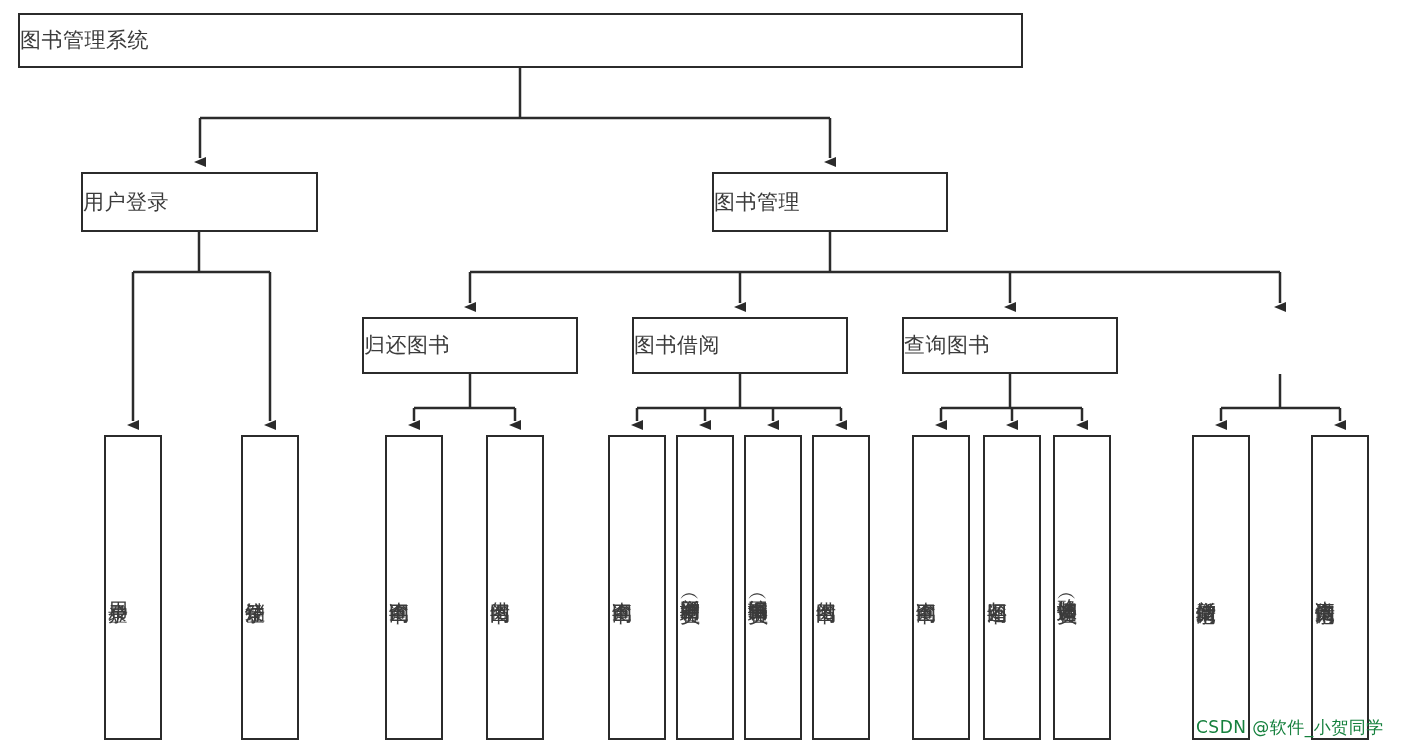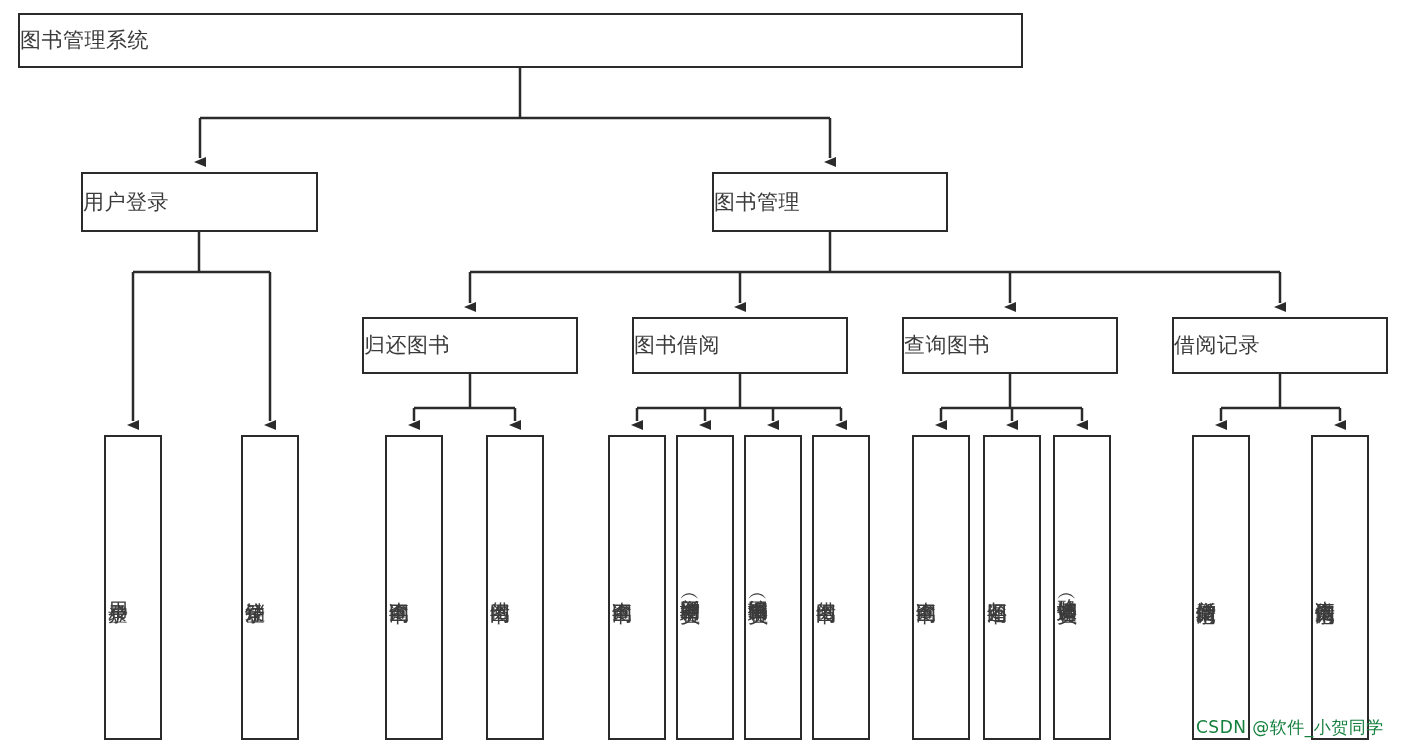--- a/index.html
+++ b/index.html
@@ -126,23 +126,20 @@
 
   <div class="node-box" style="left:362px; top:317px; width:216px; height:57px;">
     <span class="node-label-h">归还图书</span>
   </div>
   <div class="node-box" style="left:632px; top:317px; width:216px; height:57px;">
     <span class="node-label-h">图书借阅</span>
   </div>
   <div class="node-box" style="left:902px; top:317px; width:216px; height:57px;">
     <span class="node-label-h">查询图书</span>
   </div>
-  <div class="node-box" style="left:1172px; top:317px; width:216px; height:57px;">
-    <span class="node-label-h">借阅记录</span>
-  </div>
 
   <div class="node-box" style="left:104px; top:435px; width:58px; height:305px;">
     <span class="node-label-v">用户登录</span>
   </div>
   <div class="node-box" style="left:241px; top:435px; width:58px; height:305px;">
     <span class="node-label-v">注销登录</span>
   </div>
 
   <div class="node-box" style="left:385px; top:435px; width:58px; height:305px;">
     <span class="node-label-v">查询图书</span>

